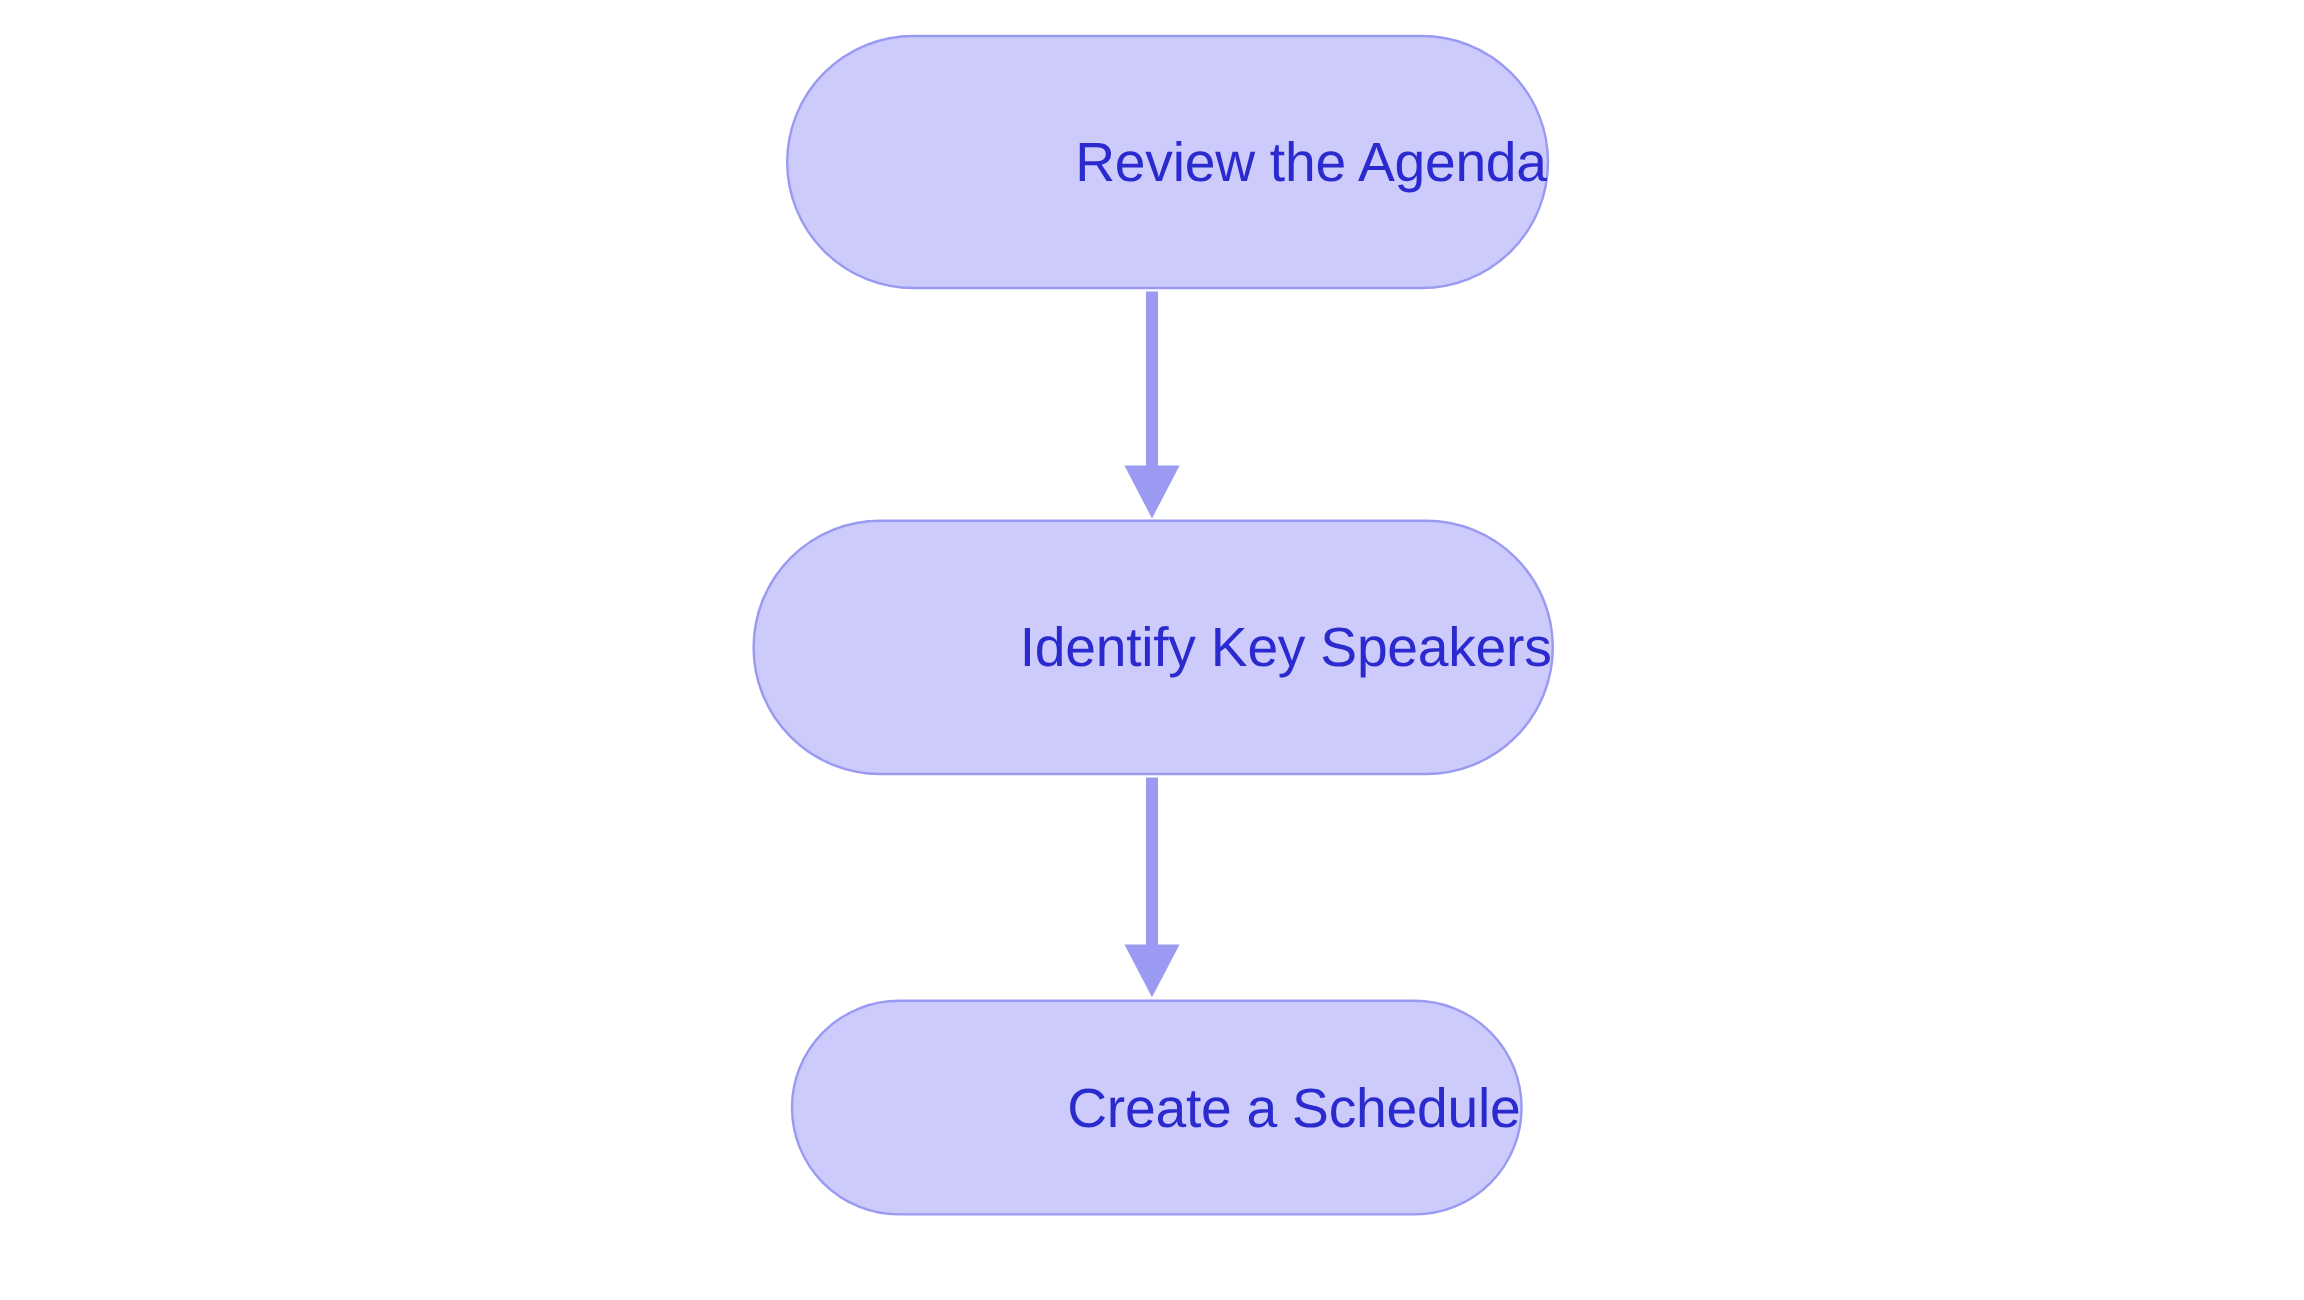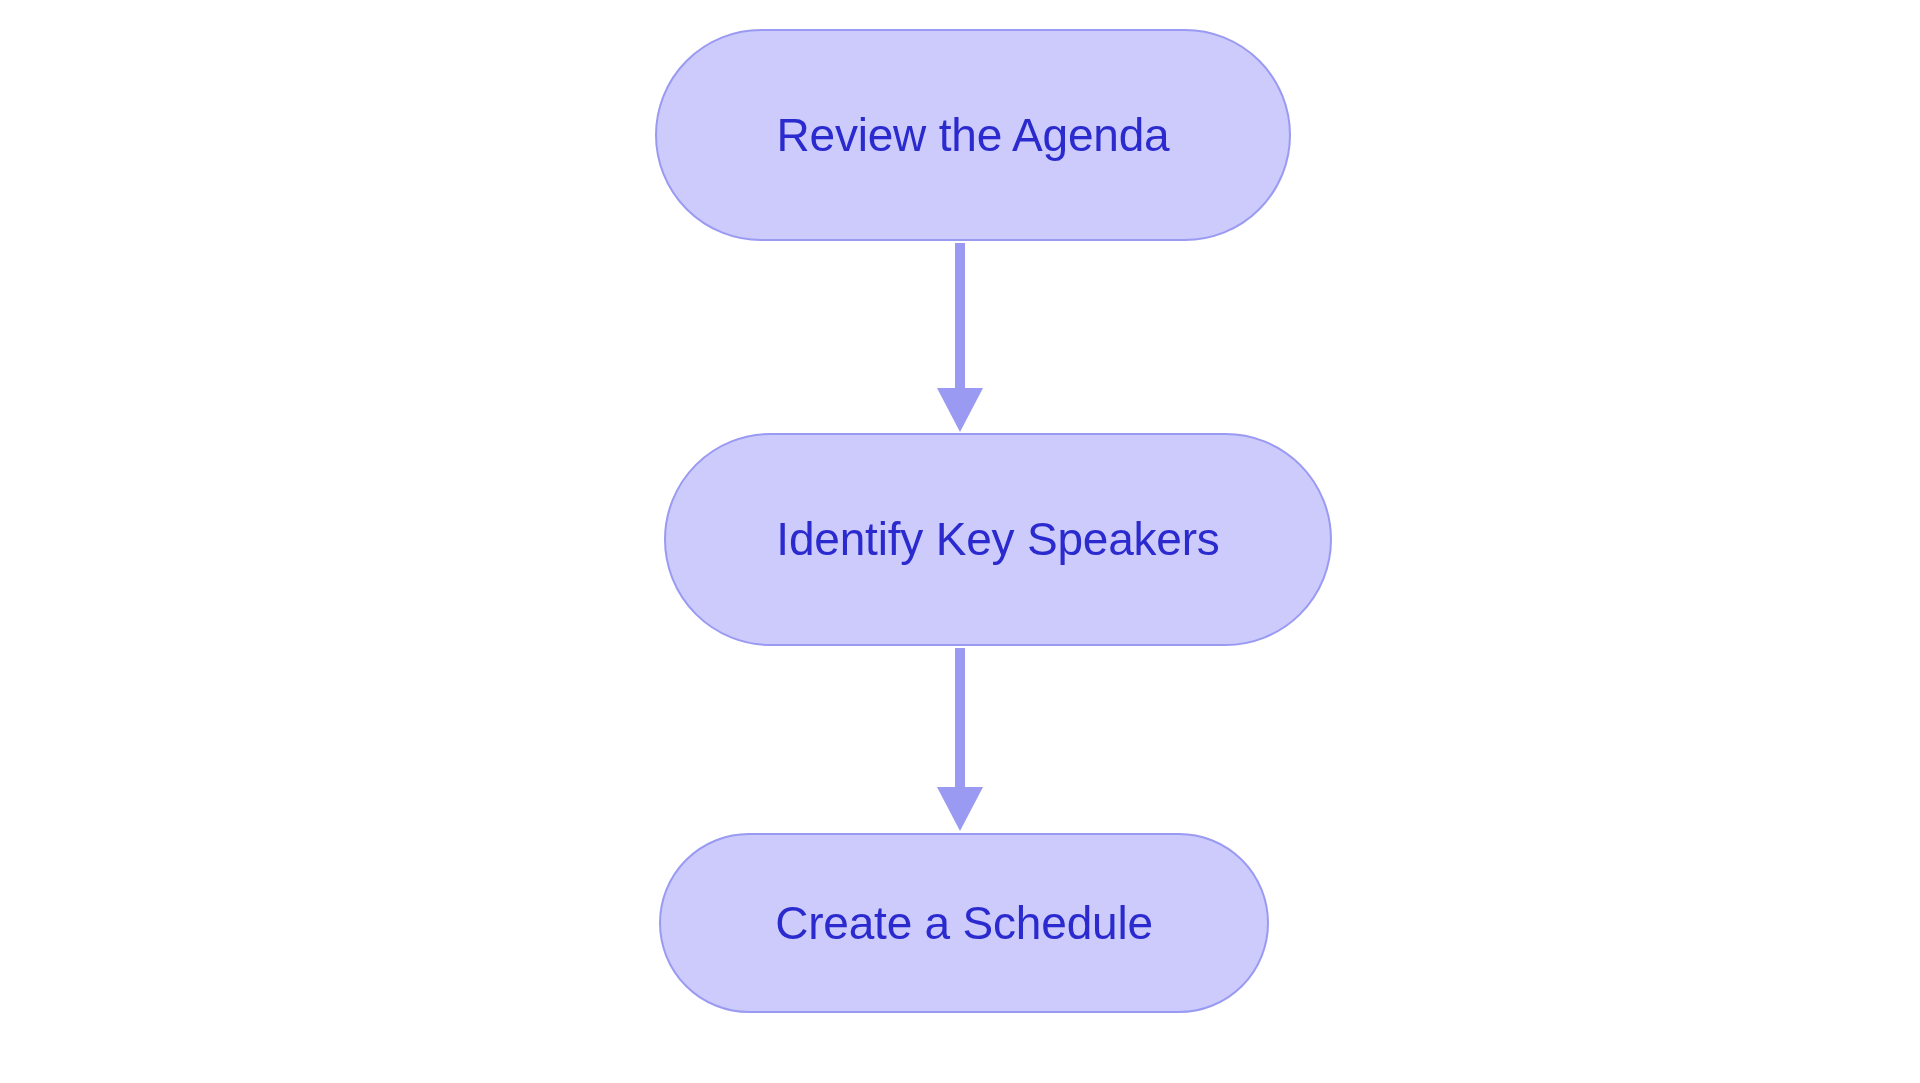--- a/index.html
+++ b/index.html
@@ -20,21 +20,21 @@
     width: 1920px;
     height: 1083px;
     background: #ffffff;
   }
 
   .flow-node {
     position: absolute;
     box-sizing: border-box;
     display: flex;
     align-items: center;
-    justify-content: center;
+    justify-content: flex-end;
     background: #cccbfb;
     border: 2px solid #9a9af3;
     border-radius: 999px;
     text-align: center;
   }
 
   .flow-node .node-label {
     color: #2a2ace;
     font-family: "Liberation Sans", "DejaVu Sans", sans-serif;
     font-size: 46px;
@@ -46,21 +46,21 @@
 
   
   #node-0 {
     left: 655px;
     top: 29px;
     width: 636px;
     height: 212px;
   }
   
   #node-1 {
-    left: 664px;
+    left: 627px;
     top: 433px;
     width: 668px;
     height: 213px;
   }
   
   #node-2 {
     left: 659px;
     top: 833px;
     width: 610px;
     height: 180px;

